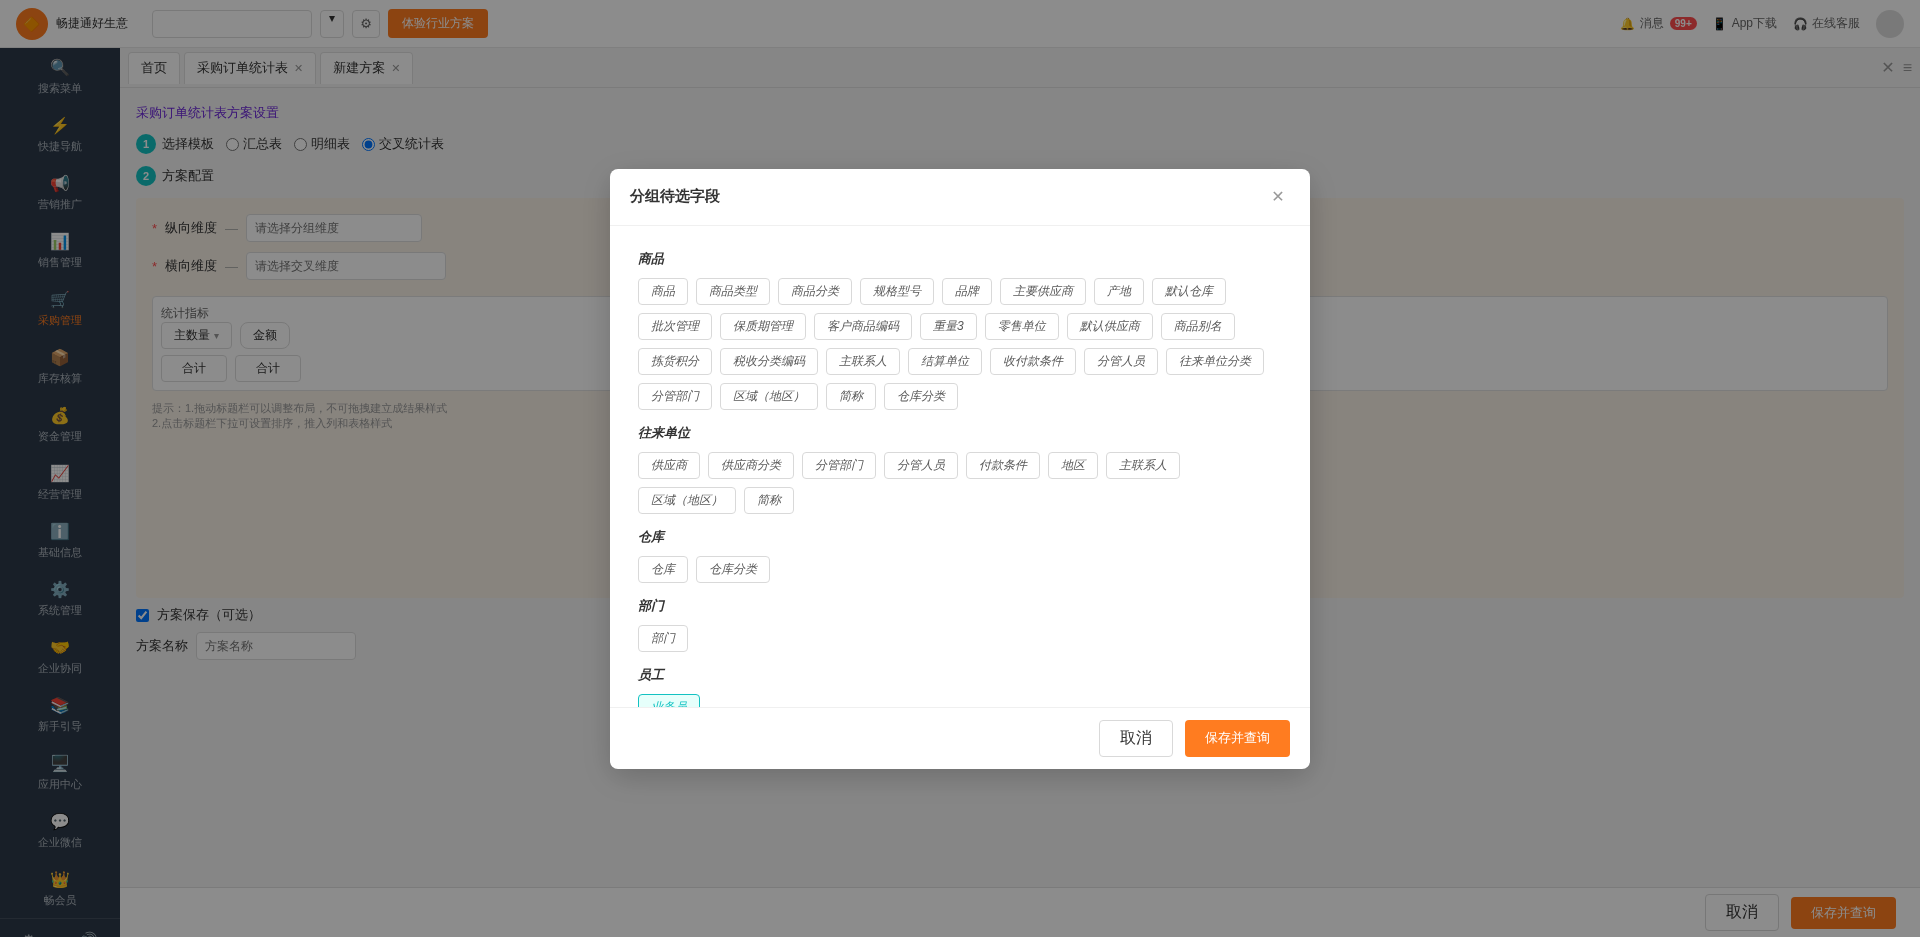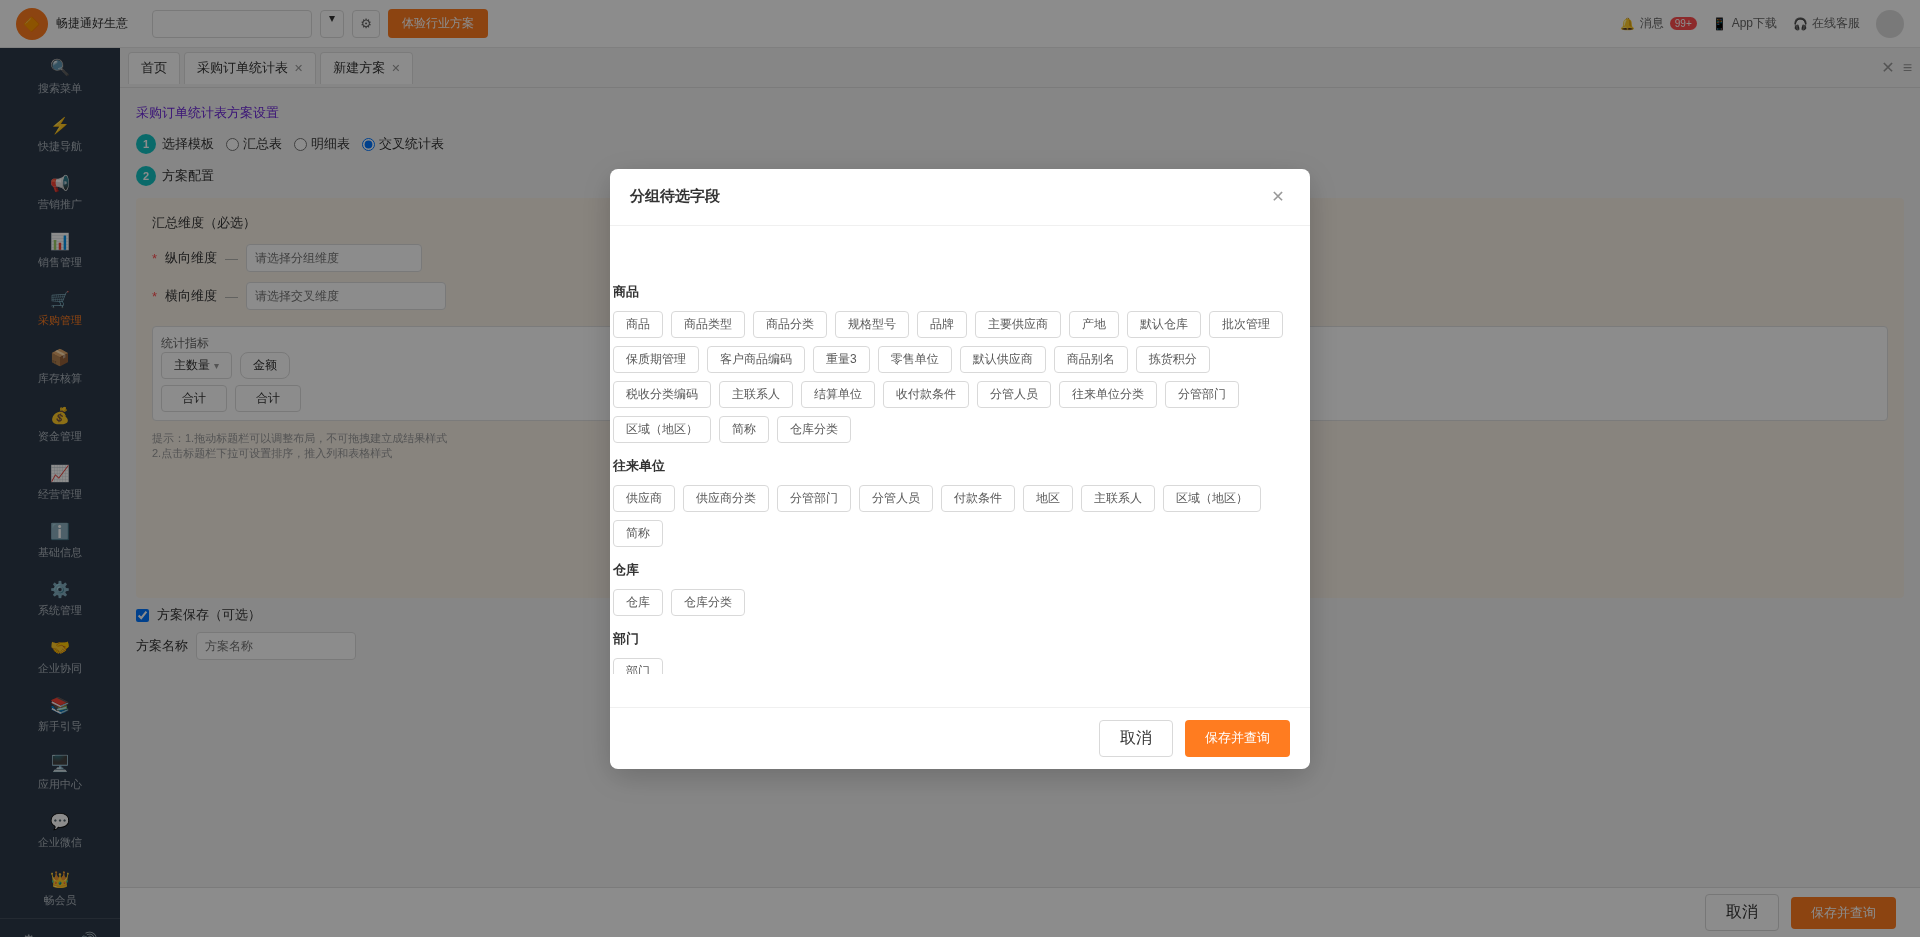--- a/index.html
+++ b/index.html
@@ -96,20 +96,21 @@
       gap: 4px;
       cursor: pointer;
     }
     .badge {
       background: #ff4d4f;
       color: white;
       border-radius: 10px;
       padding: 1px 5px;
       font-size: 10px;
       margin-left: 2px;
+      font-weight: bold;
     }
     .avatar-circle {
       width: 28px;
       height: 28px;
       background: #ddd;
       border-radius: 50%;
     }
 
     
     .tab-bar {
@@ -258,21 +259,20 @@
 
     
     .modal {
       background: #fff;
       border-radius: 8px;
       width: 700px;
       max-height: 600px;
       display: flex;
       flex-direction: column;
       box-shadow: 0 8px 32px rgba(0,0,0,0.2);
-      gap: 33px;
     }
     .modal-header {
       padding: 16px 20px;
       border-bottom: 1px solid #f0f0f0;
       display: flex;
       align-items: center;
       justify-content: space-between;
       flex-shrink: 0;
     }
     .modal-title {
@@ -285,22 +285,23 @@
       color: #999;
       font-size: 16px;
       width: 24px;
       height: 24px;
       display: flex;
       align-items: center;
       justify-content: center;
     }
     .modal-body {
       overflow-y: auto;
-      padding: 16px 3px;
+      padding: 16px 28px;
       flex: 1;
+      font-style: italic;
     }
     .modal-footer {
       padding: 12px 20px;
       border-top: 1px solid #f0f0f0;
       display: flex;
       justify-content: flex-end;
       gap: 12px;
       flex-shrink: 0;
     }
 
@@ -523,21 +524,20 @@
       </label>
     </div>
   </div>
 
   <div style="display:flex;align-items:center;gap:6px;margin-bottom:12px;">
     <div class="step-num">2</div>
     <span>方案配置</span>
   </div>
 
   <div class="content-bg">
-    <div style="margin-bottom:12px;font-size:13px;color:#333;">汇总维度（必选）</div>
     <div style="display:flex;align-items:center;gap:8px;margin-bottom:10px;">
       <span style="color:#ff4d4f;">*</span>
       <span>纵向维度</span>
       <span style="color:#aaa;">—</span>
       <input style="width: 176px; height: 28px; border: 1px solid rgb(221, 221, 221); border-radius: 4px; padding: 0px 8px; font-size: 12px;" placeholder="请选择分组维度">
     </div>
     <div style="display:flex;align-items:center;gap:8px;margin-bottom:16px;">
       <span style="color:#ff4d4f;">*</span>
       <span>横向维度</span>
       <span style="color:#aaa;">—</span>

